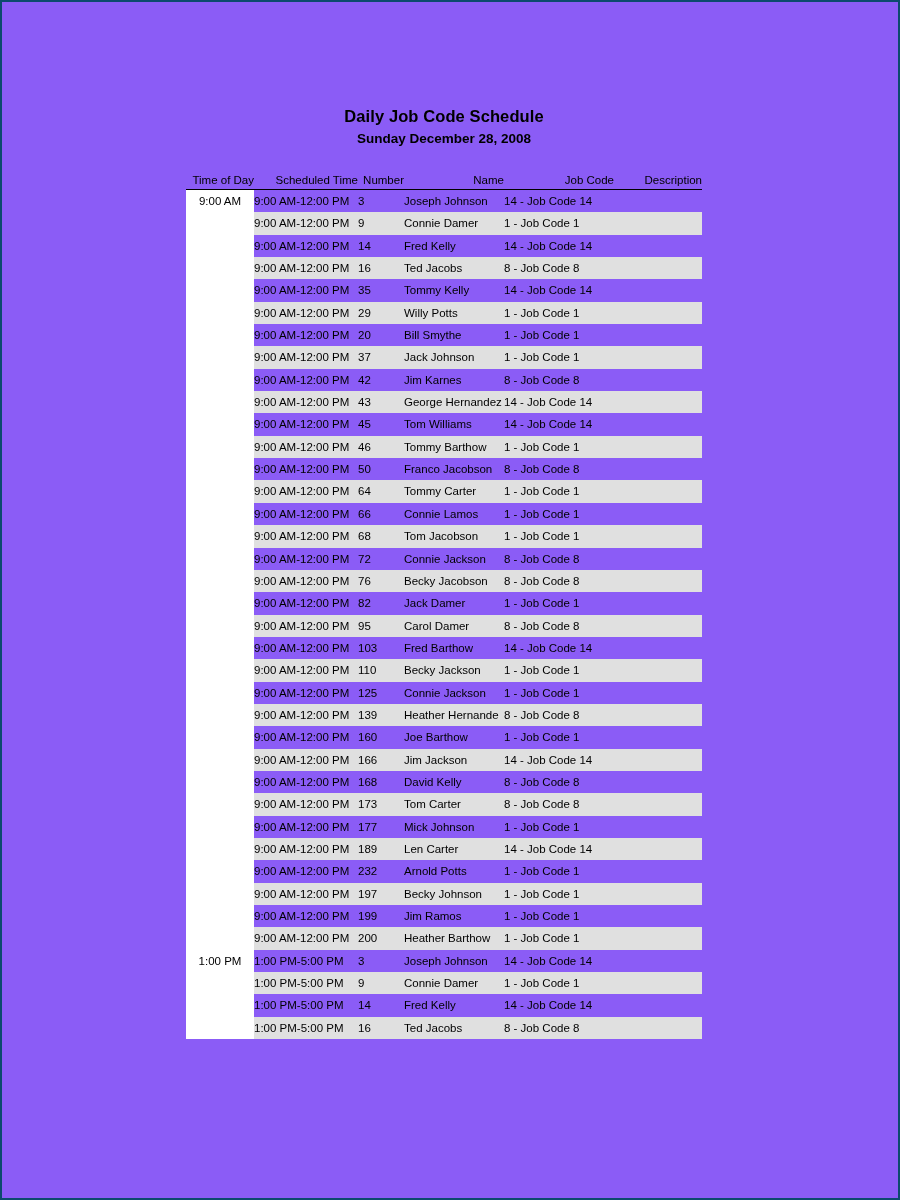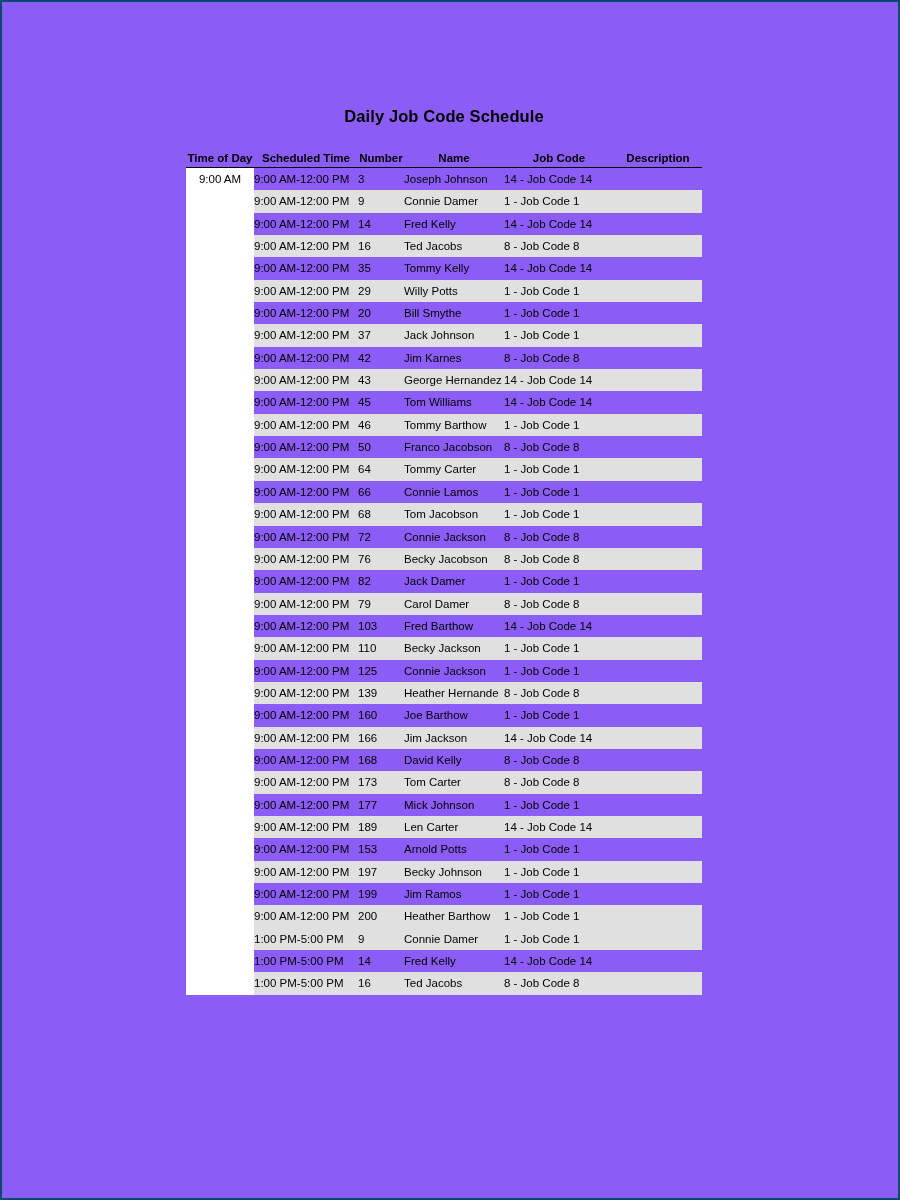--- a/index.html
+++ b/index.html
@@ -44,23 +44,23 @@
     margin-top: 3px;
   }
   table.schedule {
     border-collapse: collapse;
     width: 516px;
     table-layout: fixed;
     font-size: 11.5px;
     color: #000000;
   }
   table.schedule thead th {
-    font-weight: bold;
+    font-weight: normal;
     font-size: 11.5px;
-    text-align: center;
+    text-align: right;
     padding: 0 0 3px 0;
     border-bottom: 1.4px solid #000000;
     vertical-align: bottom;
     white-space: nowrap;
     color: #000000;
   }
   th.c-tod   { width: 68px;  text-align: left; }
   th.c-sched { width: 104px; padding-left: 10px; }
   th.c-num   { width: 46px;  padding-left: 8px; }
   th.c-name  { width: 100px; }
@@ -95,20 +95,21 @@
   }
 </style>
 </head>
 <body>
 
 <div class="page">
   <div class="report">
 
     <div class="titles">
       <div class="title-main">Daily Job Code Schedule</div>
+      <div class="title-sub">Sunday December 28, 2008</div>
     </div>
 
     <table class="schedule">
       <thead>
         <tr>
           <th class="c-tod">Time of Day</th>
           <th class="c-sched">Scheduled Time</th>
           <th class="c-num">Number</th>
           <th class="c-name">Name</th>
           <th class="c-job">Job Code</th>
@@ -264,21 +265,21 @@
             <td class="c-tod"></td>
             <td class="c-sched">9:00 AM-12:00 PM</td>
             <td class="c-num">82</td>
             <td class="c-name">Jack Damer</td>
             <td class="c-job">1 - Job Code 1</td>
             <td class="c-desc"></td>
           </tr>
           <tr class="shaded">
             <td class="c-tod"></td>
             <td class="c-sched">9:00 AM-12:00 PM</td>
-            <td class="c-num">79</td>
+            <td class="c-num">95</td>
             <td class="c-name">Carol Damer</td>
             <td class="c-job">8 - Job Code 8</td>
             <td class="c-desc"></td>
           </tr>
           <tr>
             <td class="c-tod"></td>
             <td class="c-sched">9:00 AM-12:00 PM</td>
             <td class="c-num">103</td>
             <td class="c-name">Fred Barthow</td>
             <td class="c-job">14 - Job Code 14</td>
@@ -352,21 +353,21 @@
             <td class="c-tod"></td>
             <td class="c-sched">9:00 AM-12:00 PM</td>
             <td class="c-num">189</td>
             <td class="c-name">Len Carter</td>
             <td class="c-job">14 - Job Code 14</td>
             <td class="c-desc"></td>
           </tr>
           <tr>
             <td class="c-tod"></td>
             <td class="c-sched">9:00 AM-12:00 PM</td>
-            <td class="c-num">153</td>
+            <td class="c-num">232</td>
             <td class="c-name">Arnold Potts</td>
             <td class="c-job">1 - Job Code 1</td>
             <td class="c-desc"></td>
           </tr>
           <tr class="shaded">
             <td class="c-tod"></td>
             <td class="c-sched">9:00 AM-12:00 PM</td>
             <td class="c-num">197</td>
             <td class="c-name">Becky Johnson</td>
             <td class="c-job">1 - Job Code 1</td>
@@ -379,20 +380,28 @@
             <td class="c-name">Jim Ramos</td>
             <td class="c-job">1 - Job Code 1</td>
             <td class="c-desc"></td>
           </tr>
           <tr class="shaded">
             <td class="c-tod"></td>
             <td class="c-sched">9:00 AM-12:00 PM</td>
             <td class="c-num">200</td>
             <td class="c-name">Heather Barthow</td>
             <td class="c-job">1 - Job Code 1</td>
+            <td class="c-desc"></td>
+          </tr>
+          <tr>
+            <td class="c-tod">1:00 PM</td>
+            <td class="c-sched">1:00 PM-5:00 PM</td>
+            <td class="c-num">3</td>
+            <td class="c-name">Joseph Johnson</td>
+            <td class="c-job">14 - Job Code 14</td>
             <td class="c-desc"></td>
           </tr>
           <tr class="shaded">
             <td class="c-tod"></td>
             <td class="c-sched">1:00 PM-5:00 PM</td>
             <td class="c-num">9</td>
             <td class="c-name">Connie Damer</td>
             <td class="c-job">1 - Job Code 1</td>
             <td class="c-desc"></td>
           </tr>

